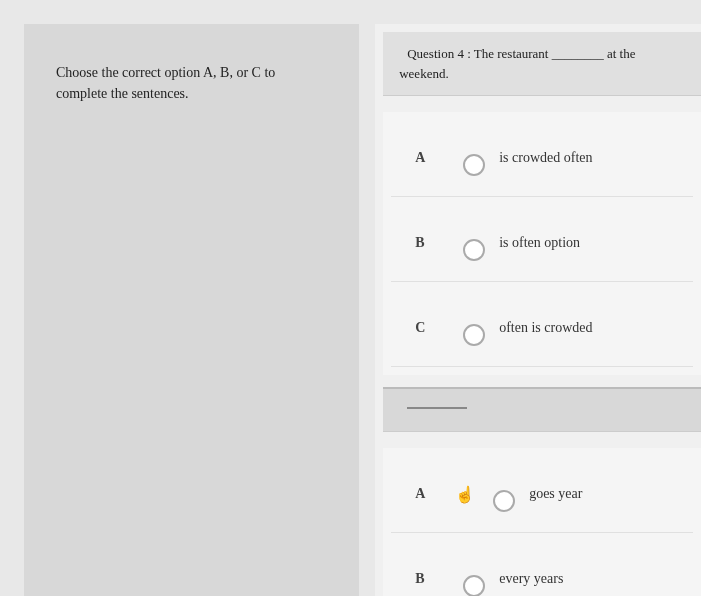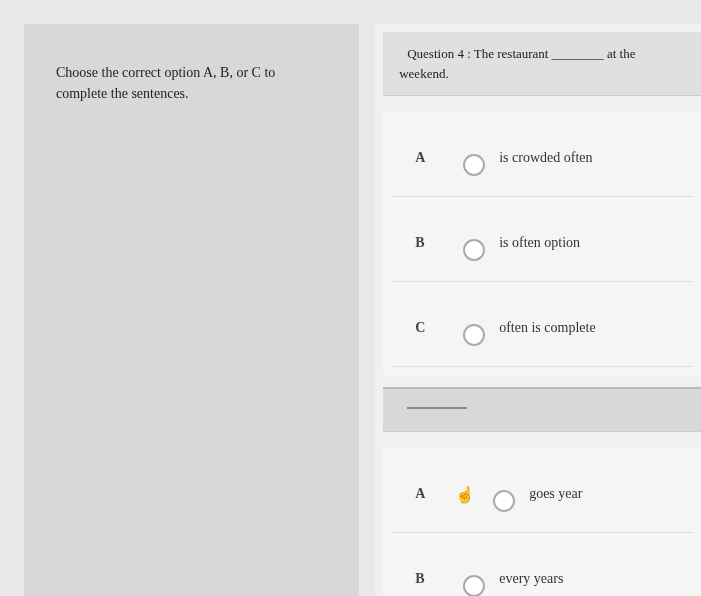--- a/index.html
+++ b/index.html
@@ -143,21 +143,21 @@
         <div class="radio-circle"></div>
       </div>
       <span class="option-text">is often option</span>
     </div>
 
     <div class="option-row">
       <span class="option-label">C</span>
       <div class="radio-wrapper">
         <div class="radio-circle"></div>
       </div>
-      <span class="option-text">often is complete</span>
+      <span class="option-text">often is crowded</span>
     </div>
 
   </div>
 
   <div class="question-divider">
     <div class="divider-line"></div>
   </div>
 
   <div class="options-container">
 

